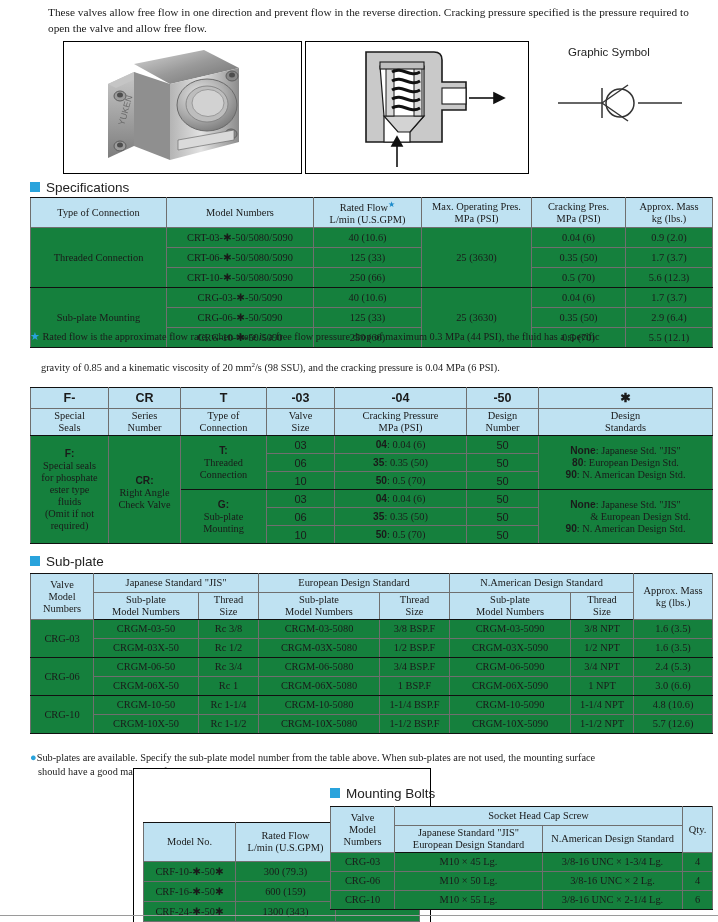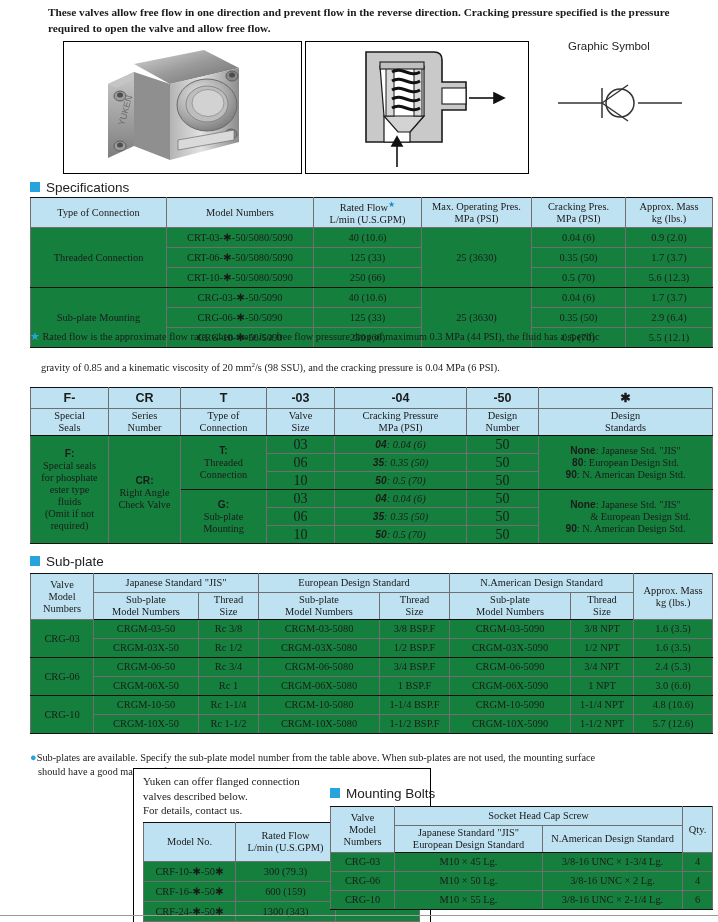--- a/index.html
+++ b/index.html
@@ -6,28 +6,28 @@
   body{
     width:718px;height:922px;position:relative;overflow:hidden;
     font-family:"Liberation Serif", serif;
     color:#1a1a1a;
   }
   .page{position:absolute;left:0;top:0;width:718px;height:922px;}
 
   
   .intro{
     position:absolute;left:48px;top:4px;width:662px;
-    font-size:11.3px;line-height:16px;text-align:left;font-weight:bold;
+    font-size:11.3px;line-height:16px;text-align:left;
   }
 
   
   .photo-box{position:absolute;border:1.1px solid #000;background:#fff;}
   #photo1{left:63px;top:41px;width:237px;height:131px;}
   #photo2{left:305px;top:41px;width:222px;height:131px;}
-  .sym-label{position:absolute;left:568px;top:40px;font-family:"Liberation Sans",sans-serif;font-size:11.5px;color:#222;}
+  .sym-label{position:absolute;left:568px;top:46px;font-family:"Liberation Sans",sans-serif;font-size:11.5px;color:#222;}
   #symbol{position:absolute;left:540px;top:68px;width:160px;height:70px;}
 
   
   .sec-head{
     position:absolute;font-family:"Liberation Sans",sans-serif;
     font-size:13.5px;color:#222;white-space:nowrap;
   }
   .sec-head .sq{
     display:inline-block;width:10px;height:10px;background:#29A3DC;
     margin-right:6px;vertical-align:0px;
@@ -64,24 +64,24 @@
 
   
   #tbl-mnd{left:30px;top:387px;width:682px;}
   #tbl-mnd td,#tbl-mnd th{height:15px;}
   #tbl-mnd .code{
     font-family:"Liberation Sans",sans-serif;font-weight:bold;font-size:12.5px;
     background:#BFE2F2;height:18px;
   }
   #tbl-mnd .desc{background:#BFE2F2;font-size:10.4px;}
   .dash-l{border-left:1px dashed #333 !important;}
-  .bcell{font-family:Liberation Serif, serif;font-weight:bold;font-size:14px;}
+  .bcell{font-family:Liberation Sans, sans-serif;font-weight:bold;font-size:11px;}
   .vtxt{font-size:10.3px;line-height:12.6px;text-align:left;padding-left:6px;vertical-align:top;padding-top:3px;}
   .vtxt b{font-family:"Liberation Sans",sans-serif;font-size:10.2px;}
-  .crk{font-size:10.4px;font-style:italic;}
+  .crk{font-size:10.4px;}
   .crk b{font-family:"Liberation Sans",sans-serif;font-size:10.2px;}
   .std{font-size:10.3px;text-align:left;padding-left:7px;line-height:13.5px;}
   .std b{font-family:"Liberation Sans",sans-serif;font-size:10.2px;}
 
   
   #tbl-sub{left:30px;top:573px;width:682px;}
   #tbl-sub td,#tbl-sub th{height:16px;}
 
   
   .subnote{
@@ -490,25 +490,20 @@
     </tr>
   </tbody>
     </table>
 
   <div class="subnote">
     <span class="dot">●</span><span>Sub-plates are available.  Specify the sub-plate model number from the table above.  When sub-plates are not used, the mounting surface</span>
     <span class="ind">should have a good machined finish.</span>
   </div>
 
   <div id="flange-box"></div>
-  <div class="flange-txt">
-    <span>Yuken can offer flanged connection</span><br>
-    <span>valves described below.</span><br>
-    <span>For details, contact us.</span>
-  </div>
 
   <table class="dt" id="tbl-crf">
     <colgroup>
         <col style="width:92px">
         <col style="width:100px">
         <col style="width:84px">
       </colgroup>
     <tbody>
         <tr>
       <th class="topline">Model No.</th>

